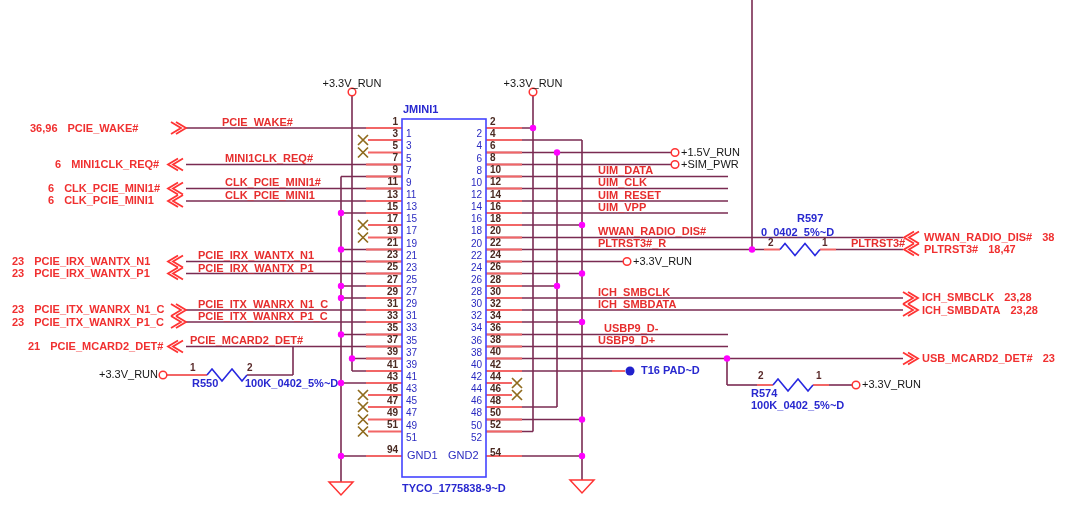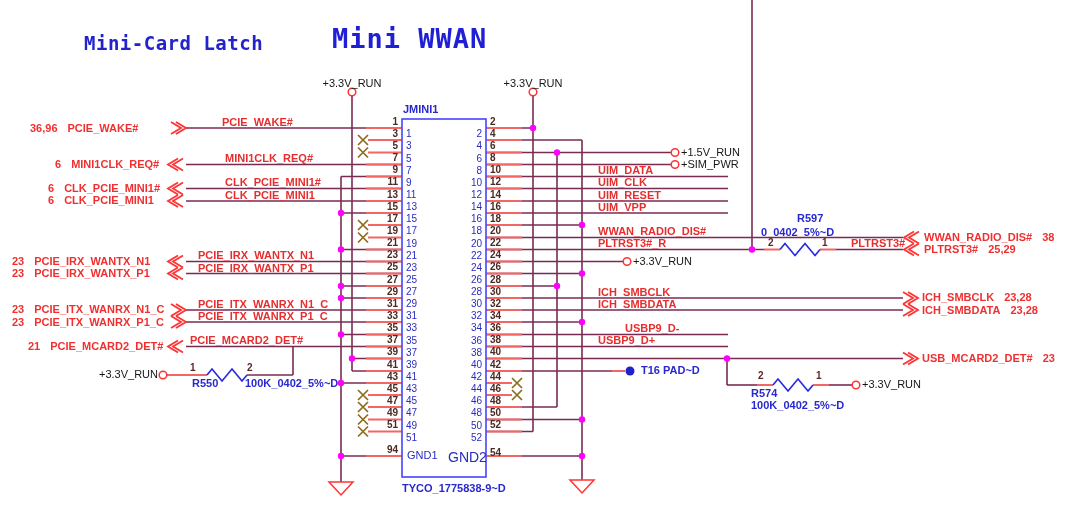--- a/index.html
+++ b/index.html
@@ -205,27 +205,25 @@
       <path d="M 914 243.5 L 904 249.5 L 914 255.5" stroke="#ff3333" stroke-width="1.8" fill="none"></path>
       <path d="M 903 292 L 913 298 L 903 304" stroke="#ff3333" stroke-width="1.8" fill="none"></path>
       <path d="M 908 292 L 918 298 L 908 304" stroke="#ff3333" stroke-width="1.8" fill="none"></path>
       <path d="M 903 304 L 913 310 L 903 316" stroke="#ff3333" stroke-width="1.8" fill="none"></path>
       <path d="M 908 304 L 918 310 L 908 316" stroke="#ff3333" stroke-width="1.8" fill="none"></path>
       <path d="M 903 352.5 L 913 358.5 L 903 364.5" stroke="#ff3333" stroke-width="1.8" fill="none"></path>
       <path d="M 908 352.5 L 918 358.5 L 908 364.5" stroke="#ff3333" stroke-width="1.8" fill="none"></path>
       <circle cx="630" cy="371" r="4.5" fill="#2121cc"></circle>
     </svg>
 
-  <div class="txt title-latch" style="left:84px;top:34px">Mini-Card Latch</div>
-  <div class="txt title-main" style="left:332px;top:25px">Mini WWAN</div>
 
   <div class="txt blue" style="left:403px;top:104px">JMINI1</div>
   <div class="txt blue" style="left:402px;top:483px">TYCO_1775838-9~D</div>
   <div class="txt pinnum-in" style="left:407px;top:450px;font-size:11px">GND1</div>
-  <div class="txt pinnum-in" style="left:448px;top:450px;font-size:14px">GND2</div>
+  <div class="txt pinnum-in" style="left:448px;top:450px;font-size:11px">GND2</div>
 
   <div id="gen-labels">
       <div class="txt pinnum-out" style="left: 358px; top: 116.5px; width: 40px; text-align: right;">1</div>
       <div class="txt pinnum-in" style="left: 406px; top: 129px;">1</div>
       <div class="txt pinnum-out" style="left: 358px; top: 128.5px; width: 40px; text-align: right;">3</div>
       <div class="txt pinnum-in" style="left: 406px; top: 141px;">3</div>
       <div class="txt pinnum-out" style="left: 358px; top: 141px; width: 40px; text-align: right;">5</div>
       <div class="txt pinnum-in" style="left: 406px; top: 153.5px;">5</div>
       <div class="txt pinnum-out" style="left: 358px; top: 153px; width: 40px; text-align: right;">7</div>
       <div class="txt pinnum-in" style="left: 406px; top: 165.5px;">7</div>
@@ -337,21 +335,21 @@
       <div class="txt net" style="left: 198px; top: 311px;">PCIE_ITX_WANRX_P1_C</div>
       <div class="txt net" style="left: 190px; top: 335px;">PCIE_MCARD2_DET#</div>
       <div class="txt net" style="left: 598px; top: 165px;">UIM_DATA</div>
       <div class="txt net" style="left: 598px; top: 177px;">UIM_CLK</div>
       <div class="txt net" style="left: 598px; top: 189.5px;">UIM_RESET</div>
       <div class="txt net" style="left: 598px; top: 201.5px;">UIM_VPP</div>
       <div class="txt net" style="left: 598px; top: 226px;">WWAN_RADIO_DIS#</div>
       <div class="txt net" style="left: 598px; top: 238px;">PLTRST3#_R</div>
       <div class="txt net" style="left: 598px; top: 286.5px;">ICH_SMBCLK</div>
       <div class="txt net" style="left: 598px; top: 299px;">ICH_SMBDATA</div>
-      <div class="txt net" style="left: 625px; top: 323px;">USBP9_D-</div>
+      <div class="txt net" style="left: 604px; top: 323px;">USBP9_D-</div>
       <div class="txt net" style="left: 598px; top: 335px;">USBP9_D+</div>
       <div class="txt net" style="left: 851px; top: 238px;">PLTRST3#</div>
       <div class="txt port" style="left: 30px; top: 122.5px;">
         <span>36,96</span>
         <span>PCIE_WAKE#</span>
       </div>
       <div class="txt port" style="left: 55px; top: 158.5px;">
         <span>6</span>
         <span>MINI1CLK_REQ#</span>
       </div>
@@ -382,21 +380,21 @@
       <div class="txt port" style="left: 28px; top: 340.5px;">
         <span>21</span>
         <span>PCIE_MCARD2_DET#</span>
       </div>
       <div class="txt port" style="left: 924px; top: 231.5px;">
         <span>WWAN_RADIO_DIS#</span>
         <span>38</span>
       </div>
       <div class="txt port" style="left: 924px; top: 244px;">
         <span>PLTRST3#</span>
-        <span>25,29</span>
+        <span>18,47</span>
       </div>
       <div class="txt port" style="left: 922px; top: 292px;">
         <span>ICH_SMBCLK</span>
         <span>23,28</span>
       </div>
       <div class="txt port" style="left: 922px; top: 304.5px;">
         <span>ICH_SMBDATA</span>
         <span>23,28</span>
       </div>
       <div class="txt port" style="left: 922px; top: 353px;">

